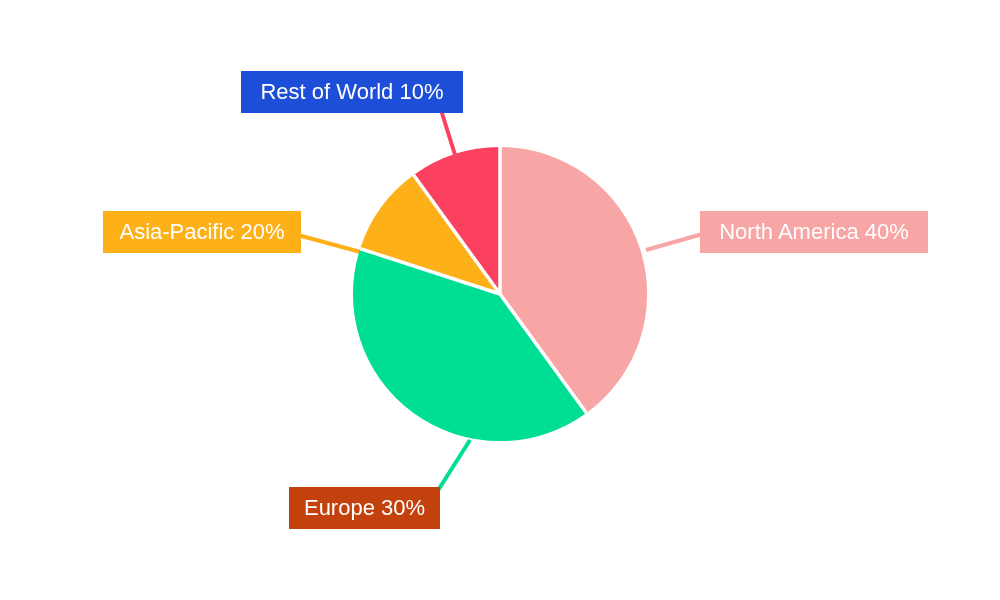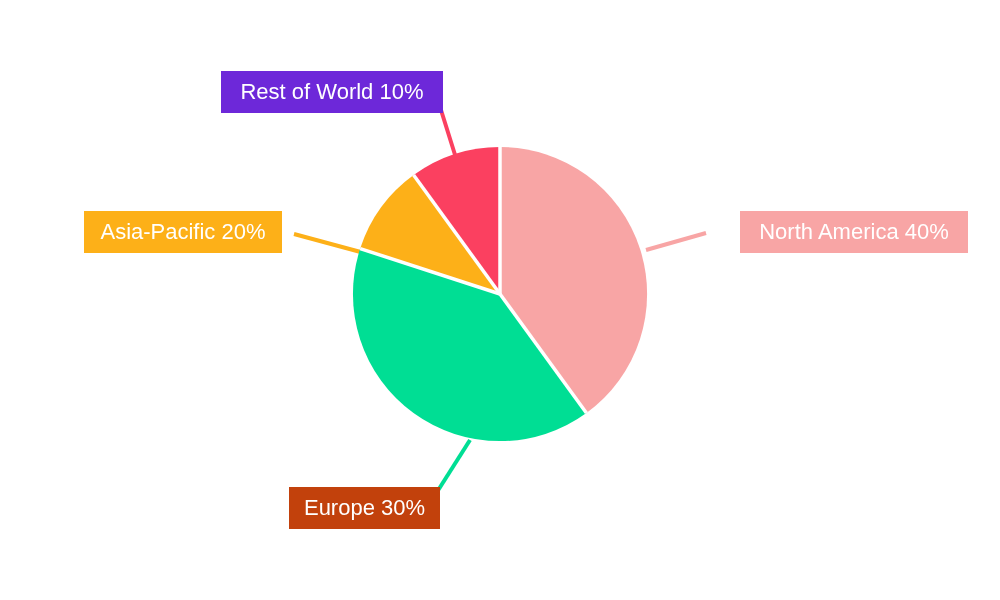--- a/index.html
+++ b/index.html
@@ -29,23 +29,23 @@
     justify-content: center;
     color: #ffffff;
     font-family: "Liberation Sans", sans-serif;
     font-size: 22px;
     line-height: 1;
     white-space: nowrap;
     box-sizing: border-box;
     padding: 0 10px;
     height: 42px;
   }
-  #label-north-america { left: 740px; top: 211px; width: 228px; }
+  #label-north-america { left: 700px; top: 211px; width: 228px; }
   #label-europe        { left: 289px; top: 487px; width: 151px; }
-  #label-asia-pacific  { left: 84px; top: 211px; width: 198px; }
+  #label-asia-pacific  { left: 103px; top: 211px; width: 198px; }
   #label-rest-of-world { left: 221px; top: 71px;  width: 222px; }
 </style>
 </head>
 <body>
 
 <div id="stage">
 
   <svg id="chart-svg" viewBox="0 0 1000 600">
 
     <g>
@@ -74,15 +74,15 @@
     </g>
 
   </svg>
 
   <div class="slice-label" id="label-north-america" style="background:#F8A5A5;">North America 40%</div>
 
   <div class="slice-label" id="label-europe" style="background:#c2410c;">Europe 30%</div>
 
   <div class="slice-label" id="label-asia-pacific" style="background:#FDB018;">Asia-Pacific 20%</div>
 
-  <div class="slice-label" id="label-rest-of-world" style="background:#6d28d9;">Rest of World 10%</div>
+  <div class="slice-label" id="label-rest-of-world" style="background:#1d4ed8;margin-left:20px;">Rest of World 10%</div>
 
 </div>
 
 </body></html>

